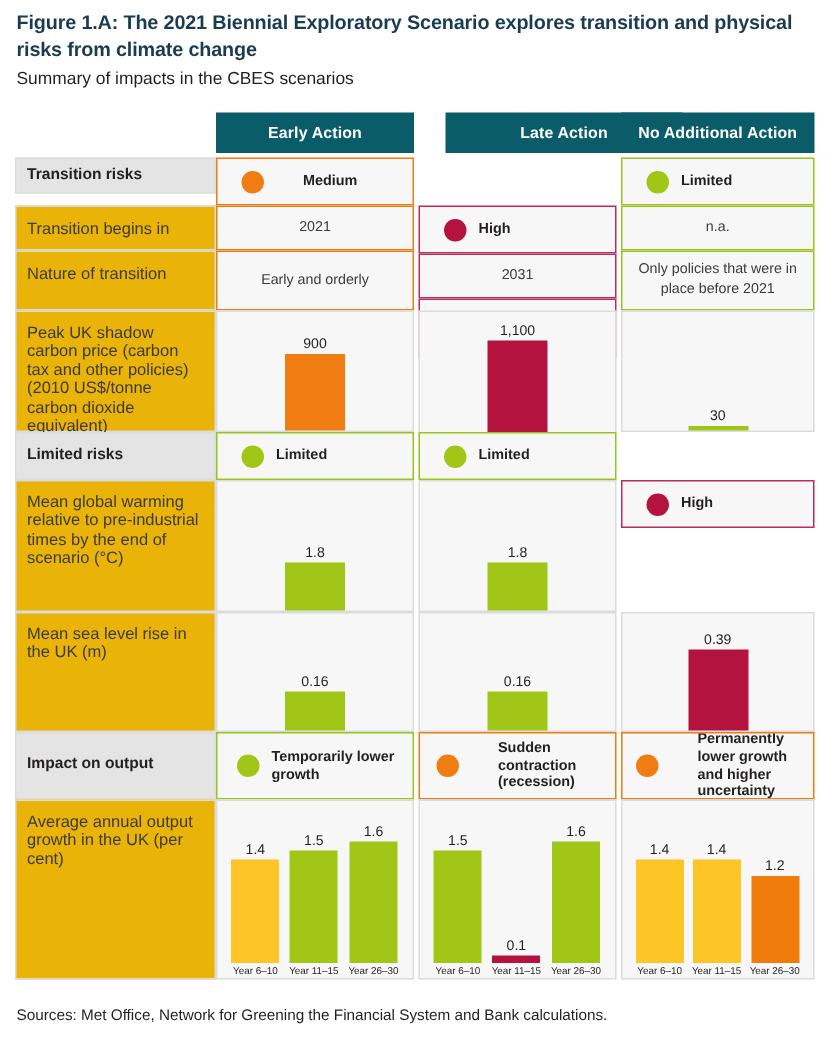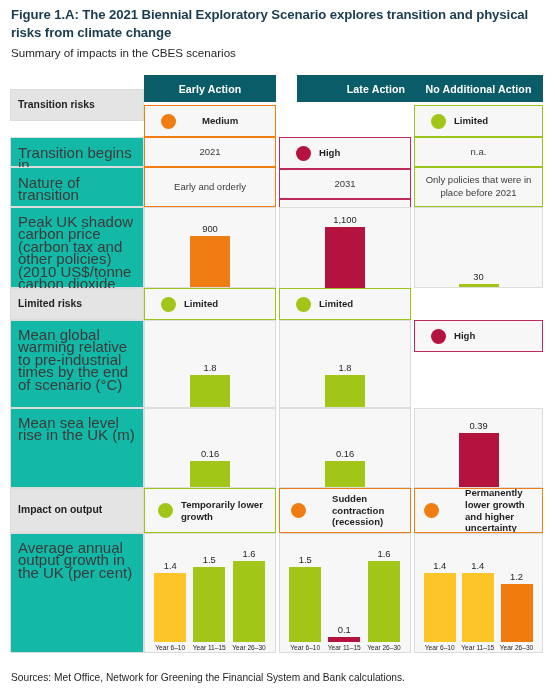--- a/index.html
+++ b/index.html
@@ -72,24 +72,24 @@
   }
 
   
   .row-label {
     position: absolute;
     left: 0;
     width: 134px;
     box-sizing: border-box;
     padding: 6px 7px 0 7px;
     border: 1px solid #dcdcdc;
-    font-size: 15px;
+    font-size: 11px;
     line-height: 12.4px;
     color: #3b3b3b;
-    background: #14b8a6;
+    background: #eab308;
   }
   .row-label.section {
     background: #e4e4e4;
     font-weight: bold;
     font-size: 10.4px;
     color: #231f20;
     display: flex;
     align-items: center;
     padding-top: 0;
   }
@@ -194,21 +194,21 @@
 
 <div id="figure-title">Figure 1.A: The 2021 Biennial Exploratory Scenario explores transition and physical risks from climate change</div>
 <div id="figure-subtitle">Summary of impacts in the CBES scenarios</div>
 
 <div id="impact-table">
 
   <div class="col-header" style="left:134px;width:132px;">Early Action</div>
   <div class="col-header" style="left:287px;width:158px;">Late Action</div>
   <div class="col-header" style="left:404px;width:129px;">No Additional Action</div>
 
-  <div class="row-label section" style="top:14px;height:32px;">Transition risks</div>
+  <div class="row-label section" style="top:30px;height:24px;">Transition risks</div>
 
   <div class="cell badge-cell border-orange" style="left:134px;top:30px;width:132px;height:32px;">
     <span class="dot orange"></span>
     <span class="badge-text">Medium</span>
   </div>
   <div class="cell badge-cell border-crimson" style="left:269px;top:30px;width:132px;height:32px;">
     <span class="dot crimson"></span>
     <span class="badge-text">High</span>
   </div>
   <div class="cell badge-cell border-green" style="left:404px;top:30px;width:129px;height:32px;">

